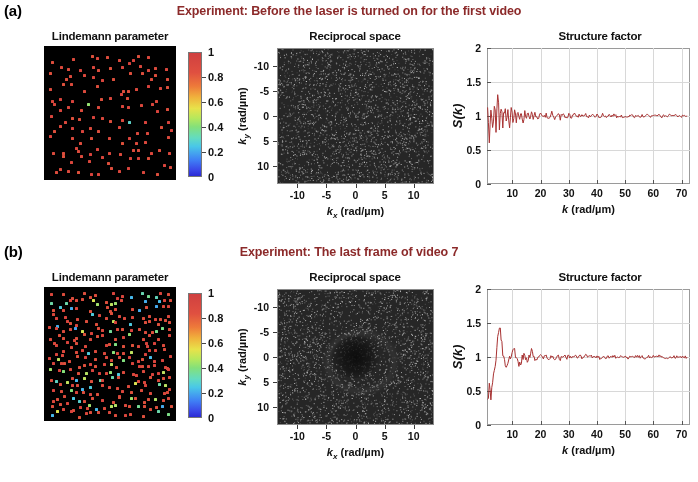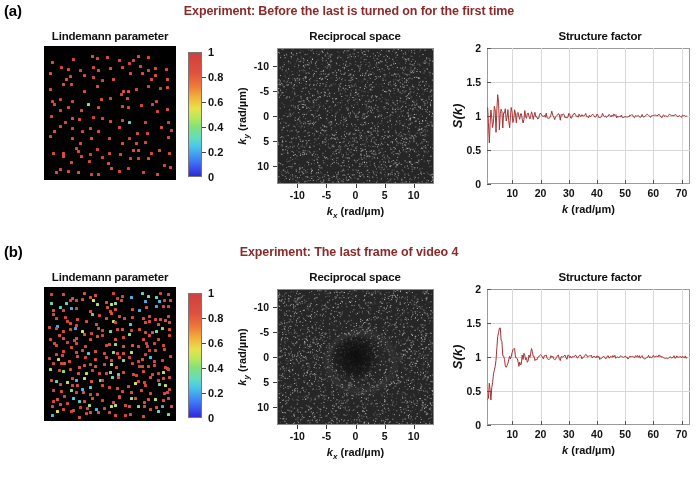--- a/index.html
+++ b/index.html
@@ -106,21 +106,21 @@
     position:absolute;font-size:10.5px;font-weight:bold;color:#111;
     transform:translateY(-50%);text-align:right;white-space:nowrap;
   }
   svg{display:block;}
 </style>
 </head>
 <body>
 
 <div class="panel panel-a">
   <div class="panel-letter">(a)</div>
-  <div class="panel-title">Experiment: Before the last is turned on for the first time</div>
+  <div class="panel-title">Experiment: Before the laser is turned on for the first video</div>
 
   <div class="sub-title" style="left:20px;top:30px;width:180px;">Lindemann parameter</div>
   <div class="lind-wrap">
     <div class="lind-img" id="lindA">
         <div class="dot" style="left: 28.2px; top: 12.1px; background: rgb(218, 74, 60);"></div>
         <div class="dot" style="left: 46.6px; top: 9.3px; background: rgb(221, 80, 59);"></div>
         <div class="dot" style="left: 52px; top: 10.6px; background: rgb(217, 70, 60);"></div>
         <div class="dot" style="left: 61.8px; top: 10.2px; background: rgb(219, 76, 60);"></div>
         <div class="dot" style="left: 74px; top: 12.6px; background: rgb(218, 74, 60);"></div>
         <div class="dot" style="left: 88px; top: 12.9px; background: rgb(216, 67, 60);"></div>
@@ -336,21 +336,21 @@
       <div class="ax-title" style="left: 101.5px; top: 155px; transform: translateX(-50%);"><span class="ital">k</span> (rad/µm)</div>
       <div class="vlabel" style="left: -30px; top: 68px; transform: rotate(-90deg) translate(-50%, -50%); font-size: 13px; font-style: italic;">S(k)</div>
       <svg width="203" height="136" style="position:absolute;left:0;top:0;overflow:hidden;">
         <path d="M0.6 59.4 L1.4 74.3 L2.3 94.9 L3.1 76.2 L3.9 62.1 L4.8 70.2 L5.6 79.5 L6.5 73.1 L7.3 58.3 L8.2 61.9 L9.0 84.4 L9.9 60.9 L10.7 46.7 L11.6 54.8 L12.4 81.9 L13.3 65.4 L14.1 61.2 L14.9 63.3 L15.8 80.0 L16.6 64.7 L17.5 65.0 L18.3 60.7 L19.2 73.0 L20.0 69.4 L20.9 61.6 L21.7 72.2 L22.6 79.9 L23.4 69.8 L24.2 59.5 L25.1 64.1 L25.9 74.5 L26.8 70.4 L27.6 61.8 L28.5 66.0 L29.3 74.8 L30.2 65.7 L31.0 64.4 L31.9 68.7 L32.7 71.3 L33.6 65.8 L34.4 65.7 L35.2 71.0 L36.1 75.0 L36.9 71.7 L37.8 62.6 L38.6 68.6 L39.5 70.3 L40.3 65.6 L41.2 65.0 L42.0 68.6 L42.9 71.0 L43.7 68.2 L44.5 63.8 L45.4 66.4 L46.2 71.4 L47.1 67.5 L47.9 64.3 L48.9 69.0 L49.8 68.8 L50.8 71.0 L51.7 70.4 L52.6 66.2 L53.6 65.0 L54.5 67.0 L55.4 68.1 L56.4 68.6 L57.3 67.3 L58.3 69.3 L59.2 65.1 L60.1 69.8 L61.1 70.2 L62.0 70.3 L63.0 69.4 L63.9 66.8 L64.8 63.2 L65.8 67.4 L66.7 68.9 L67.7 71.6 L68.6 68.7 L69.5 67.9 L70.5 67.2 L71.4 65.6 L72.4 67.0 L73.3 72.2 L74.2 66.4 L75.2 67.4 L76.1 65.8 L77.1 66.6 L78.0 69.7 L78.9 69.0 L79.9 70.0 L80.8 69.5 L81.8 65.3 L82.7 66.2 L83.6 69.9 L84.6 70.2 L85.5 67.0 L86.5 66.9 L87.4 65.0 L88.3 66.3 L89.3 68.3 L90.2 67.9 L91.2 69.3 L92.1 66.1 L93.0 68.1 L94.0 68.4 L94.9 66.7 L95.9 68.1 L96.8 67.8 L97.7 67.4 L98.7 65.5 L99.6 68.6 L100.6 68.7 L101.5 69.9 L102.4 67.0 L103.4 68.8 L104.3 67.8 L105.3 66.4 L106.2 66.9 L107.1 67.6 L108.1 69.3 L109.0 68.4 L110.0 66.0 L110.9 67.2 L111.8 69.5 L112.8 69.5 L113.7 69.5 L114.7 68.1 L115.6 65.3 L116.5 67.8 L117.5 68.6 L118.4 67.9 L119.4 69.6 L120.3 68.3 L121.2 68.1 L122.2 66.3 L123.1 67.7 L124.1 69.0 L125.0 67.1 L125.9 68.3 L126.9 65.9 L127.8 67.7 L128.8 66.7 L129.7 69.9 L130.6 68.0 L131.6 69.1 L132.5 68.5 L133.5 68.9 L134.4 67.0 L135.3 69.6 L136.3 69.5 L137.2 69.1 L138.2 68.7 L139.1 68.5 L140.0 69.5 L141.0 68.3 L141.9 68.9 L142.9 67.0 L143.8 67.6 L144.7 66.5 L145.7 67.1 L146.6 69.1 L147.6 69.7 L148.5 67.5 L149.4 68.1 L150.4 67.9 L151.3 67.4 L152.3 68.9 L153.2 69.3 L154.1 69.0 L155.1 66.5 L156.0 68.7 L156.9 69.0 L157.9 68.4 L158.8 67.6 L159.8 66.3 L160.7 66.5 L161.6 67.4 L162.6 68.1 L163.5 69.4 L164.5 67.7 L165.4 67.7 L166.3 67.5 L167.3 67.2 L168.2 67.1 L169.2 67.4 L170.1 68.0 L171.0 67.0 L172.0 66.4 L172.9 67.2 L173.9 68.9 L174.8 69.9 L175.7 67.6 L176.7 66.8 L177.6 68.6 L178.6 67.6 L179.5 68.3 L180.4 68.9 L181.4 67.7 L182.3 66.2 L183.3 66.6 L184.2 67.8 L185.1 67.5 L186.1 67.6 L187.0 67.5 L188.0 67.0 L188.9 66.5 L189.8 67.6 L190.8 69.0 L191.7 67.9 L192.7 67.6 L193.6 68.5 L194.5 69.4 L195.5 67.1 L196.4 67.7 L197.4 67.3 L198.3 68.3 L199.2 68.3 L200.2 68.0" fill="none" stroke="#a83232" stroke-width="1"></path>
       </svg>
     </div>
 </div>
 
 <div class="panel panel-b">
   <div class="panel-letter">(b)</div>
-  <div class="panel-title">Experiment: The last frame of video 4</div>
+  <div class="panel-title">Experiment: The last frame of video 7</div>
 
   <div class="sub-title" style="left:20px;top:30px;width:180px;">Lindemann parameter</div>
   <div class="lind-wrap">
     <div class="lind-img" id="lindB">
         <div class="dot" style="left: 6.2px; top: 5.6px; background: rgb(217, 70, 60);"></div>
         <div class="dot" style="left: 18.3px; top: 6px; background: rgb(219, 76, 60);"></div>
         <div class="dot" style="left: 26.6px; top: 9.6px; background: rgb(220, 77, 60);"></div>
         <div class="dot" style="left: 38.6px; top: 4.5px; background: rgb(220, 78, 60);"></div>
         <div class="dot" style="left: 45.2px; top: 8.9px; background: rgb(220, 79, 60);"></div>
         <div class="dot" style="left: 50px; top: 7px; background: rgb(219, 75, 60);"></div>

